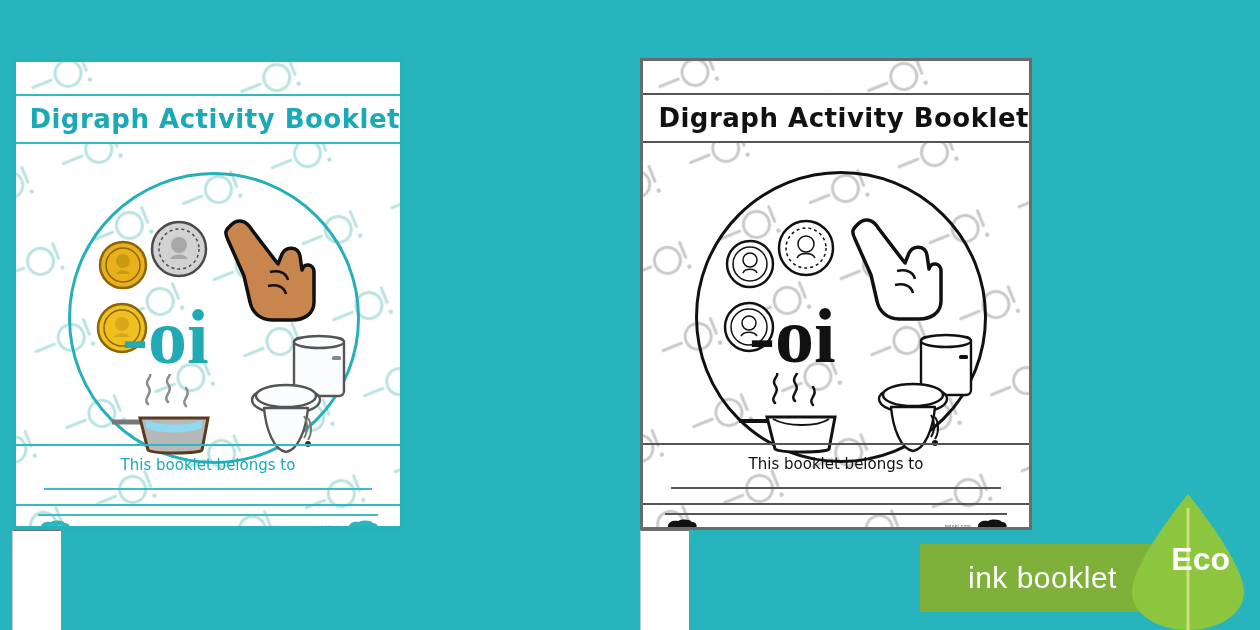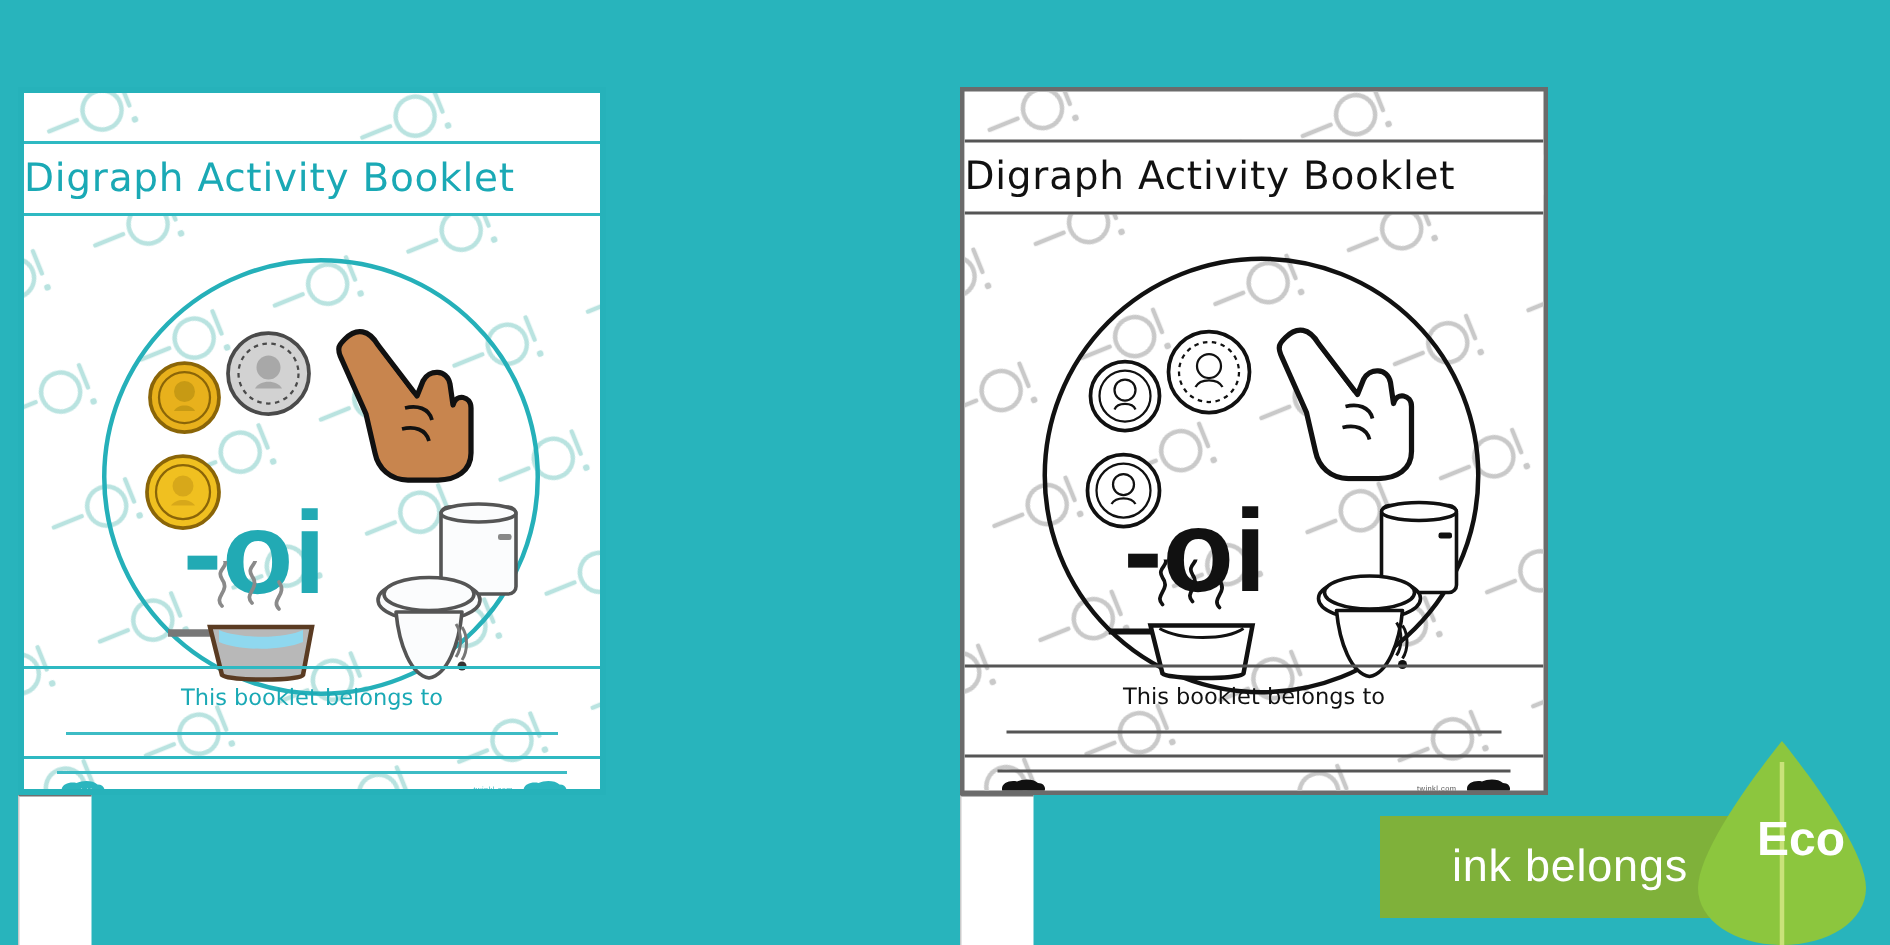--- a/index.html
+++ b/index.html
@@ -35,37 +35,37 @@
   .cover.color{border:4px solid #26b2ba;}
   .cover.bw{border:3px solid #6b6b6b;}
 
   
   .wm{position:absolute;inset:0;overflow:hidden;pointer-events:none;}
 
   
   .title-band{position:absolute;left:0;right:0;background:#fff;}
   .title-band .rule{position:absolute;left:0;right:0;height:2px;}
   .title-text{
-    position:absolute;left:0;right:0;text-align:left;
+    position:absolute;left:0;right:0;text-align:right;
     font-family:"DejaVu Sans", sans-serif;
-    font-weight:normal;letter-spacing:.5px;white-space:nowrap;
+    font-weight:bold;letter-spacing:.5px;white-space:nowrap;
   }
   .color .title-text{color:#1aa9b5;}
   .bw .title-text{color:#111;}
   .color .rule{background:#2fb9c2;}
   .bw .rule{background:#555;}
 
   
   .circle{position:absolute;border-radius:50%;background:transparent;}
   .color .circle{border:3px solid #25b0b9;}
   .bw .circle{border:3px solid #111;}
 
   .oi{
-    position:absolute;font-family:Liberation Sans, sans-serif;
-    font-weight:bold;line-height:1;white-space:nowrap;margin-top:31px;
+    position:absolute;font-family:Liberation Serif, serif;
+    font-weight:bold;line-height:1;white-space:nowrap;
   }
   .color .oi{color:#22aab4;}
   .bw .oi{color:#111;}
 
   
   .belongs-band{position:absolute;left:0;right:0;}
   .belongs-band .rule{position:absolute;left:0;right:0;height:2px;}
   .belongs-text{
     position:absolute;left:0;right:0;text-align:center;
     font-family:"DejaVu Sans", sans-serif;font-weight:normal;white-space:nowrap;
@@ -369,21 +369,21 @@
       <div class="brand" style="right:20px;top:458px;width:34px;height:14px;">
         <svg width="34" height="14" viewBox="0 0 34 14">
           <path d="M3 7 C3 3 8 1 13 2 C17 0 24 0 27 3 C32 3 33 8 30 10 C27 13 18 14 12 13 C6 13 3 11 3 7 Z" fill="#111"></path>
         </svg>
       </div>
     </div>
   </div>
 
   <div class="eco" style="width:340px;height:160px;">
     <div class="eco-bar">
-      <span>ink belongs</span>
+      <span>ink booklet</span>
     </div>
     <div class="eco-leaf">
       <svg width="128" height="140" viewBox="0 0 128 140">
         <path d="M64 4 C64 4 8 72 8 102 C8 124 33 140 64 140 C95 140 120 124 120 102 C120 72 64 4 64 4 Z" fill="#8cc63e"></path>
         <line x1="64" y1="18" x2="64" y2="140" stroke="#c9e27a" stroke-width="3"></line>
       </svg>
     </div>
     <div class="eco-word">Eco</div>
   </div>
 

